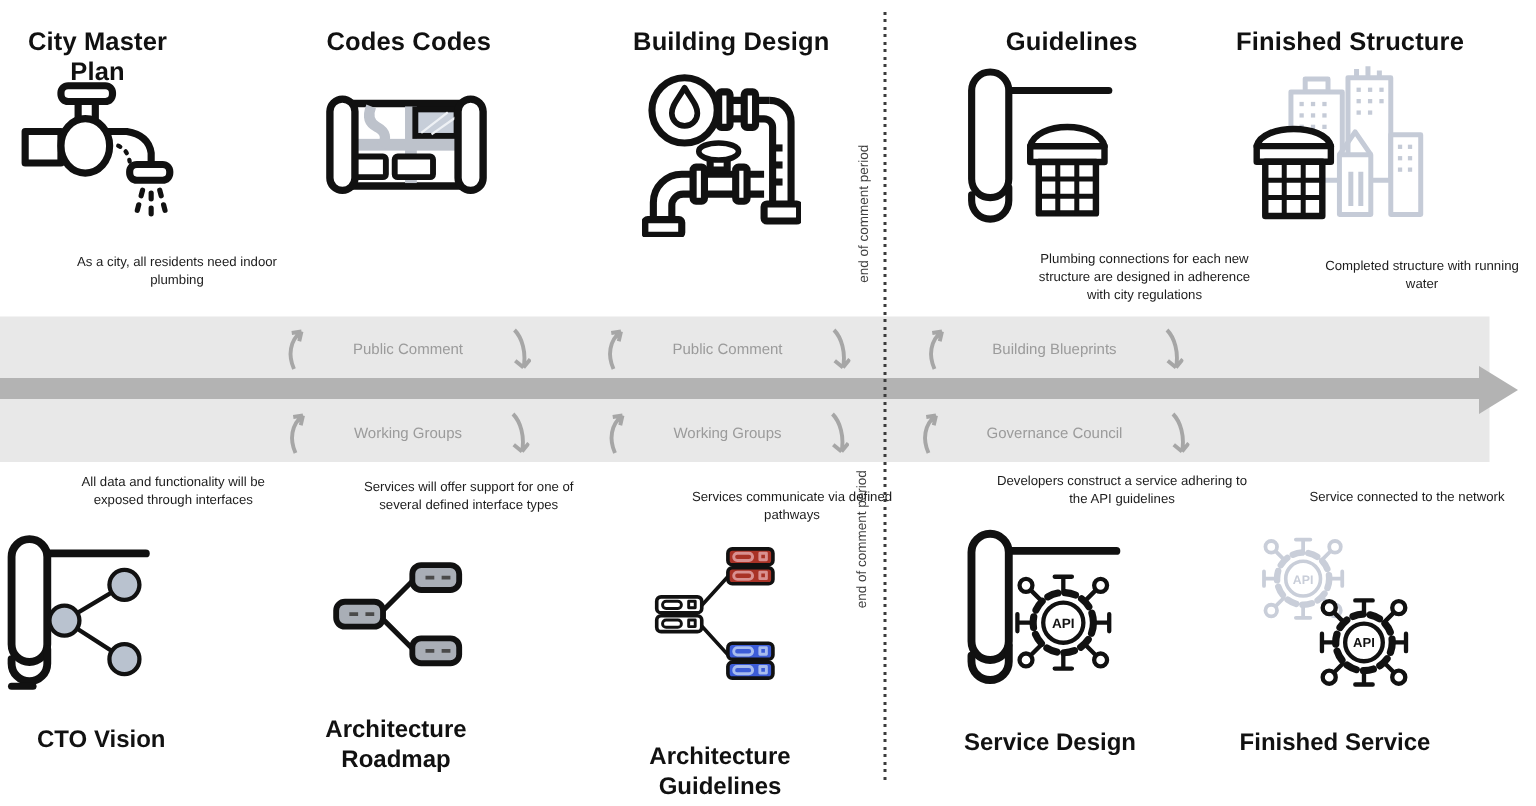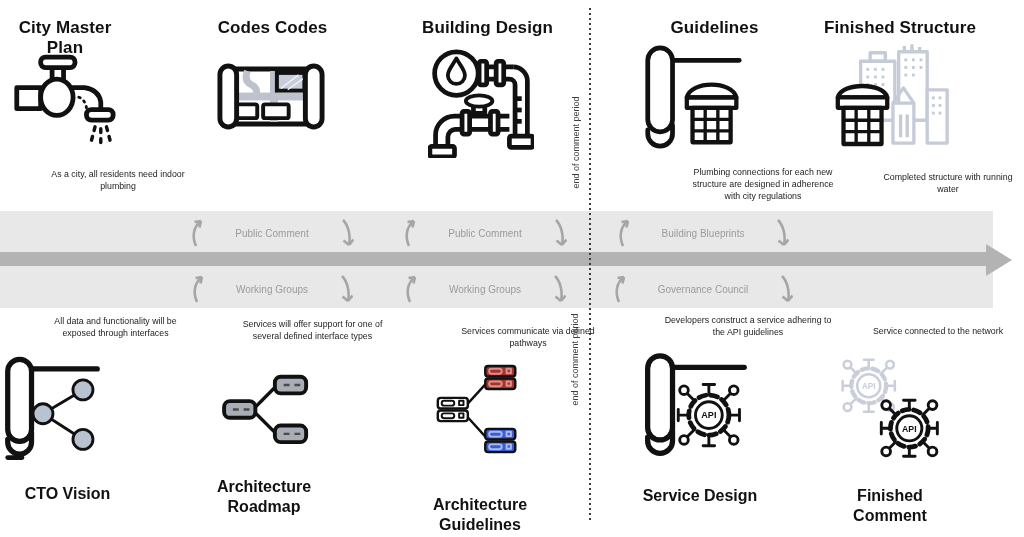--- a/index.html
+++ b/index.html
@@ -352,15 +352,15 @@
       <circle cx="82" cy="80" r="19.5" stroke-width="5" stroke-dasharray="7 5"></circle>
       <circle cx="82" cy="80" r="13" stroke-width="3"></circle>
       <text x="82" y="83.5" text-anchor="middle" font-size="9" font-weight="bold" fill="#111" stroke="none">API</text>
     </g>
   </svg>
 
   <div class="abs bottom-label" style="left:0;top:484px;width:135px;">CTO Vision</div>
   <div class="abs bottom-label" style="left:209px;top:477px;width:110px;">Architecture Roadmap</div>
   <div class="abs bottom-label" style="left:425px;top:479px;width:110px;margin-top:16px;">Architecture Guidelines</div>
   <div class="abs bottom-label" style="left:630px;top:486px;width:140px;">Service Design</div>
-  <div class="abs bottom-label" style="left:820px;top:486px;width:140px;">Finished Comment</div>
+  <div class="abs bottom-label" style="left:820px;top:486px;width:140px;">Finished Service</div>
 
 </div>
 
 </body></html>

